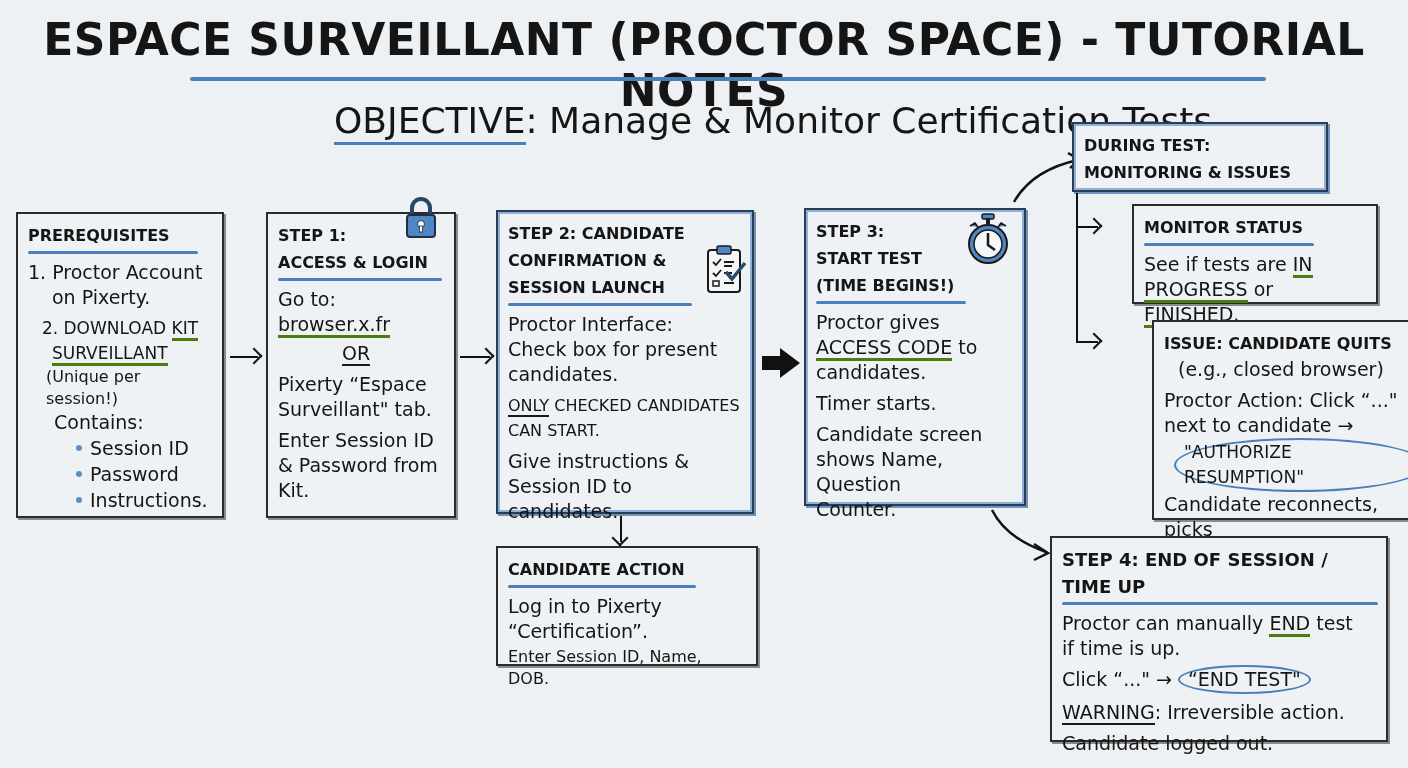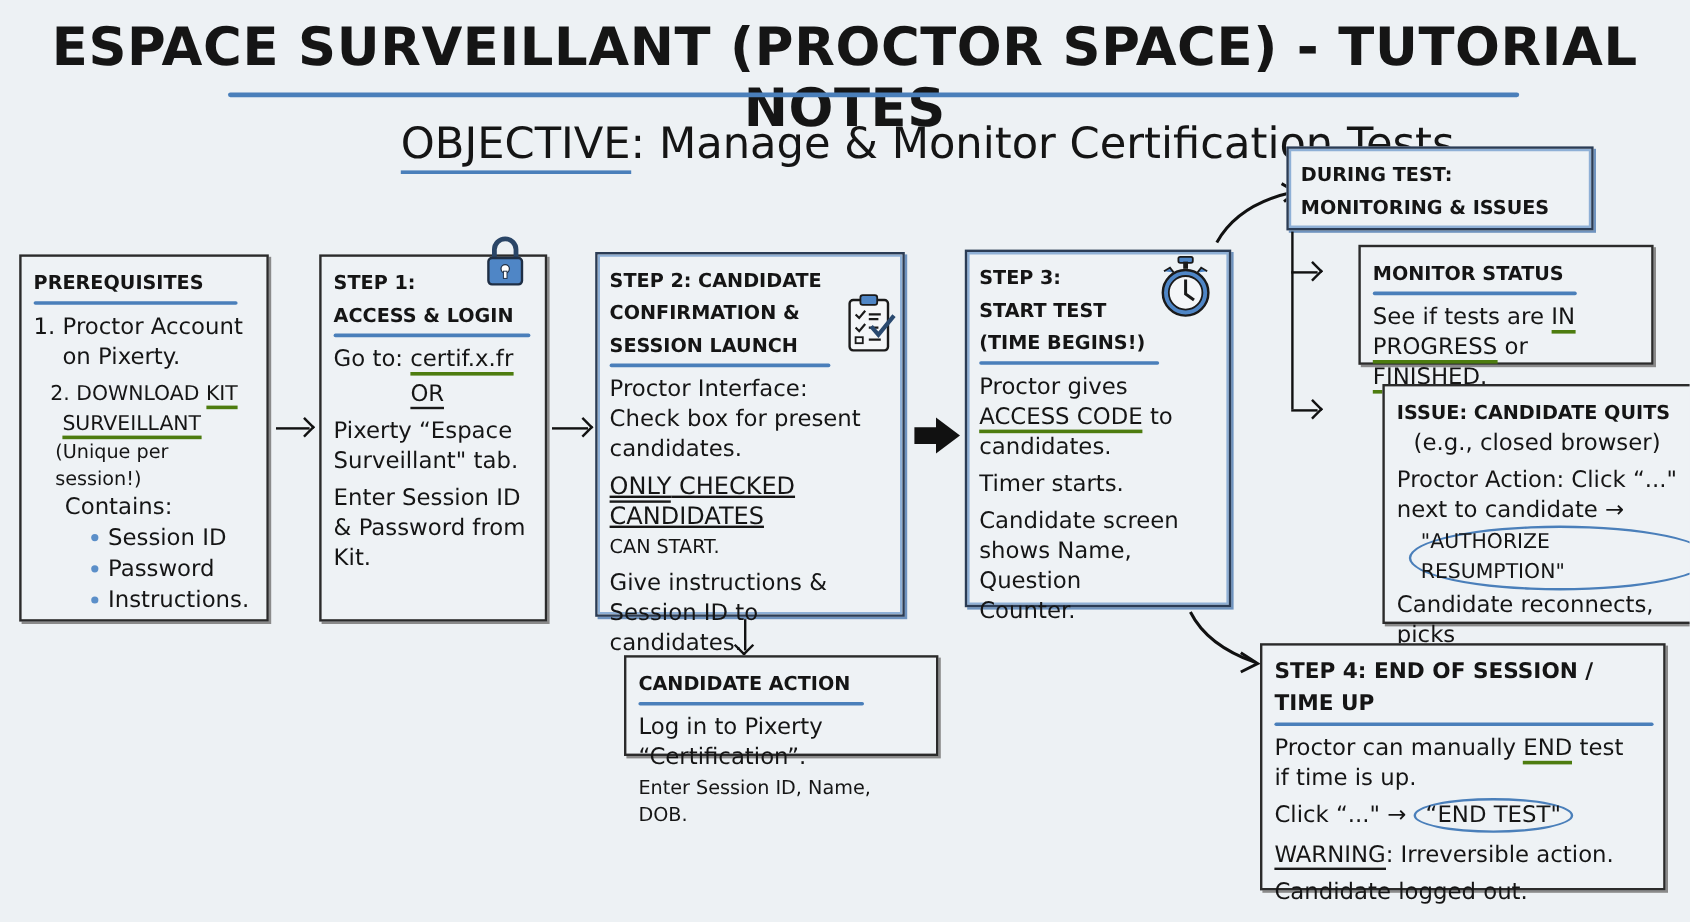--- a/index.html
+++ b/index.html
@@ -63,21 +63,21 @@
     <div class="bul">Instructions.</div>
   </div>
 </div>
 
 <div class="arrow-r" style="left:230px; top:356px; width:28px;"></div>
 
 <div class="box" style="left:266px; top:212px; width:190px; height:306px;">
   <div class="hd">STEP 1:</div>
   <div class="hd">ACCESS &amp; LOGIN</div>
   <div class="hd-rule" style="width:164px;"></div>
-  <div class="t"><span>Go to: </span><span class="u">certif.x.fr</span></div>
+  <div class="t"><span>Go to: </span><span class="u">browser.x.fr</span></div>
   <div class="t" style="padding-left:64px; margin-top:4px;"><span class="ub">OR</span></div>
   <div class="gap"></div>
   <div class="t">Pixerty “Espace</div>
   <div class="t">Surveillant" tab.</div>
   <div class="gap"></div>
   <div class="t">Enter Session ID</div>
   <div class="t">&amp; Password from</div>
   <div class="t">Kit.</div>
 </div>
 
@@ -92,40 +92,40 @@
 
 <div class="box blue" style="left:496px; top:210px; width:258px; height:304px;">
   <div class="hd">STEP 2: CANDIDATE</div>
   <div class="hd">CONFIRMATION &amp;</div>
   <div class="hd">SESSION LAUNCH</div>
   <div class="hd-rule" style="width:184px;"></div>
   <div class="t">Proctor Interface:</div>
   <div class="t">Check box for present</div>
   <div class="t">candidates.</div>
   <div class="gap"></div>
-  <div class="t" style="font-size:20px;text-decoration:underline;"><span class="ub">ONLY</span><span> CHECKED CANDIDATES</span></div>
+  <div class="t" style="font-size:16px;"><span class="ub">ONLY</span><span> CHECKED CANDIDATES</span></div>
   <div class="t" style="font-size:16px;">CAN START.</div>
   <div class="gap"></div>
   <div class="t">Give instructions &amp;</div>
   <div class="t">Session ID to candidates.</div>
 </div>
 
 <svg class="abs" style="left:704px; top:242px;" width="44" height="54" viewBox="0 0 44 54">
   <rect x="4" y="8" width="32" height="42" rx="3" fill="#f4f6f8" stroke="#1a1a1a" stroke-width="2"></rect>
   <rect x="13" y="4" width="14" height="8" rx="2" fill="#4f86c6" stroke="#1a1a1a" stroke-width="1.5"></rect>
   <path d="M9 20 l3 3 l5 -6 M9 31 l3 3 l5 -6" fill="none" stroke="#1a1a1a" stroke-width="1.8"></path>
   <rect x="9" y="39" width="6" height="5" fill="none" stroke="#1a1a1a" stroke-width="1.5"></rect>
   <path d="M20 20 h10 M20 24 h8 M20 31 h8 M20 41 h10" stroke="#1a1a1a" stroke-width="1.8"></path>
   <path d="M22 30 l6 7 l13 -16" fill="none" stroke="#2a4a70" stroke-width="3.5"></path>
 </svg>
 
 <div class="abs" style="left:620px; top:516px; width:2px; height:26px; background:#111;"></div>
 <div class="abs" style="left:614px; top:532px; width:10px; height:10px; border-right:2.5px solid #111; border-bottom:2.5px solid #111; transform:rotate(45deg);"></div>
 
-<div class="box" style="left:496px; top:546px; width:262px; height:84px;margin-left:24px;">
+<div class="box" style="left:496px; top:546px; width:262px; height:120px;">
   <div class="hd">CANDIDATE ACTION</div>
   <div class="hd-rule" style="width:188px;"></div>
   <div class="t">Log in to Pixerty</div>
   <div class="t">“Certification”.</div>
   <div class="t sm" style="margin-top:2px;">Enter Session ID, Name, DOB.</div>
 </div>
 
 <svg class="abs" style="left:760px; top:346px;" width="42" height="34" viewBox="0 0 42 34">
   <path d="M2 10 H20 V2 L40 17 L20 32 V24 H2 Z" fill="#111"></path>
 </svg>

